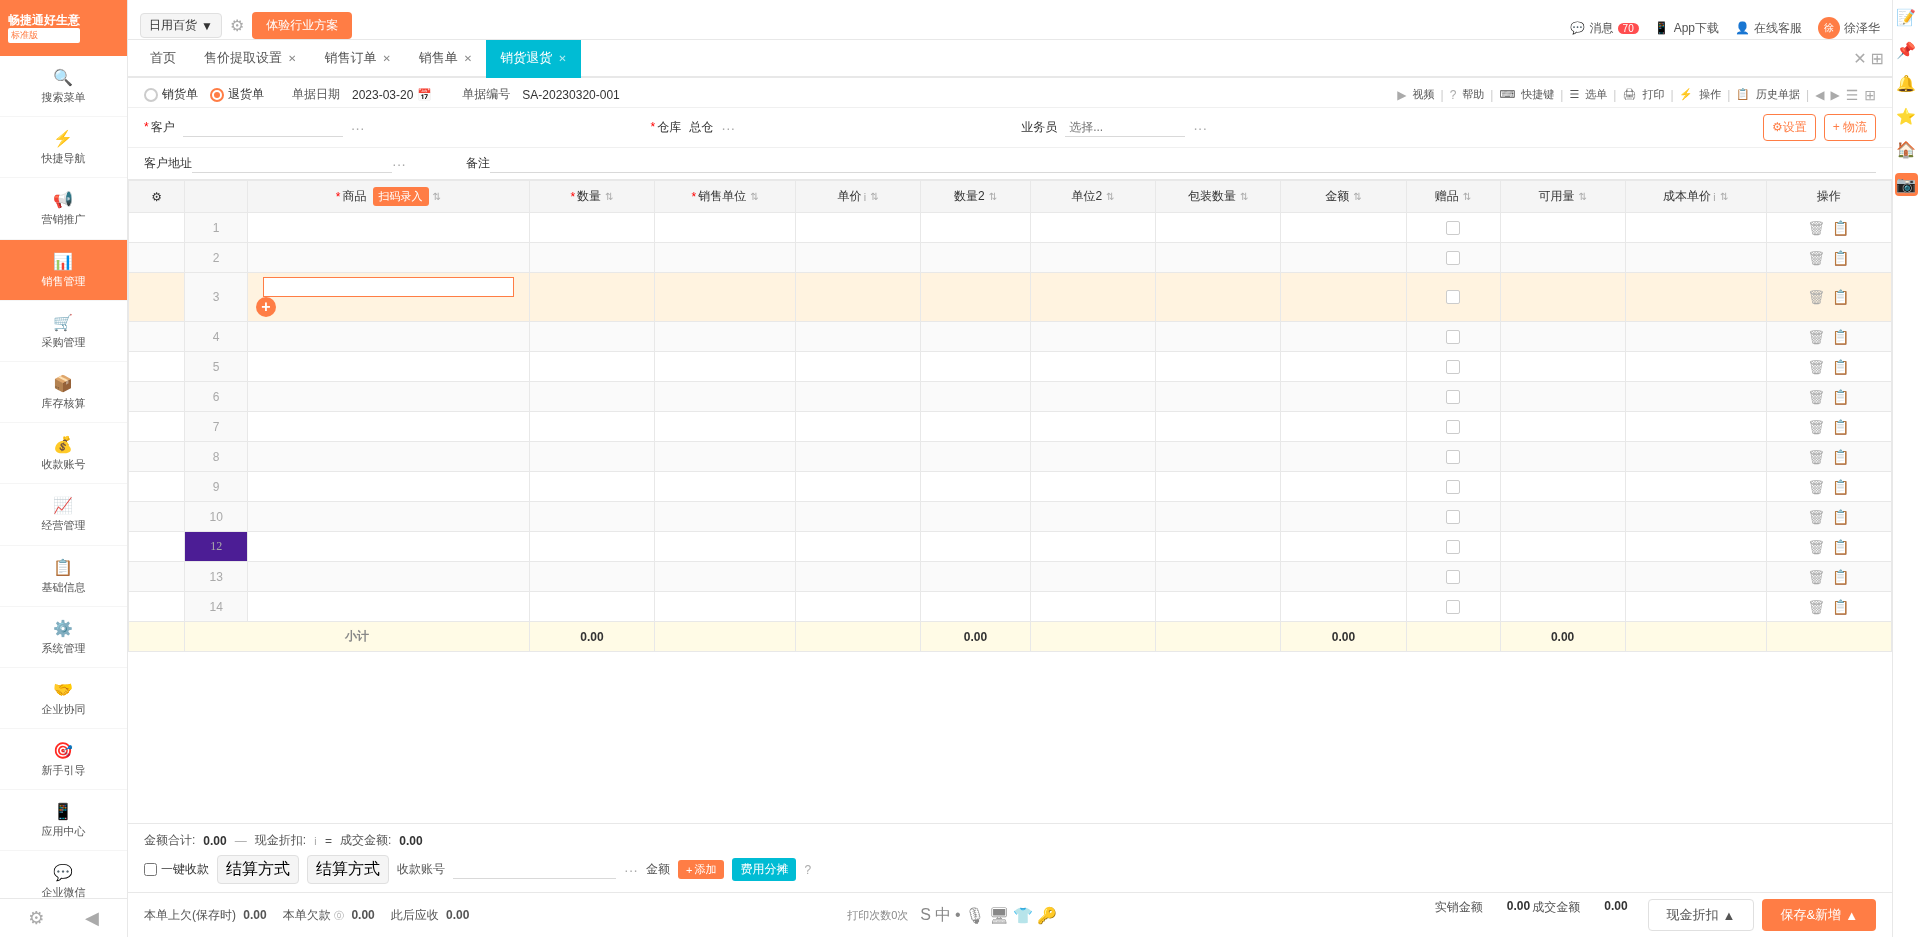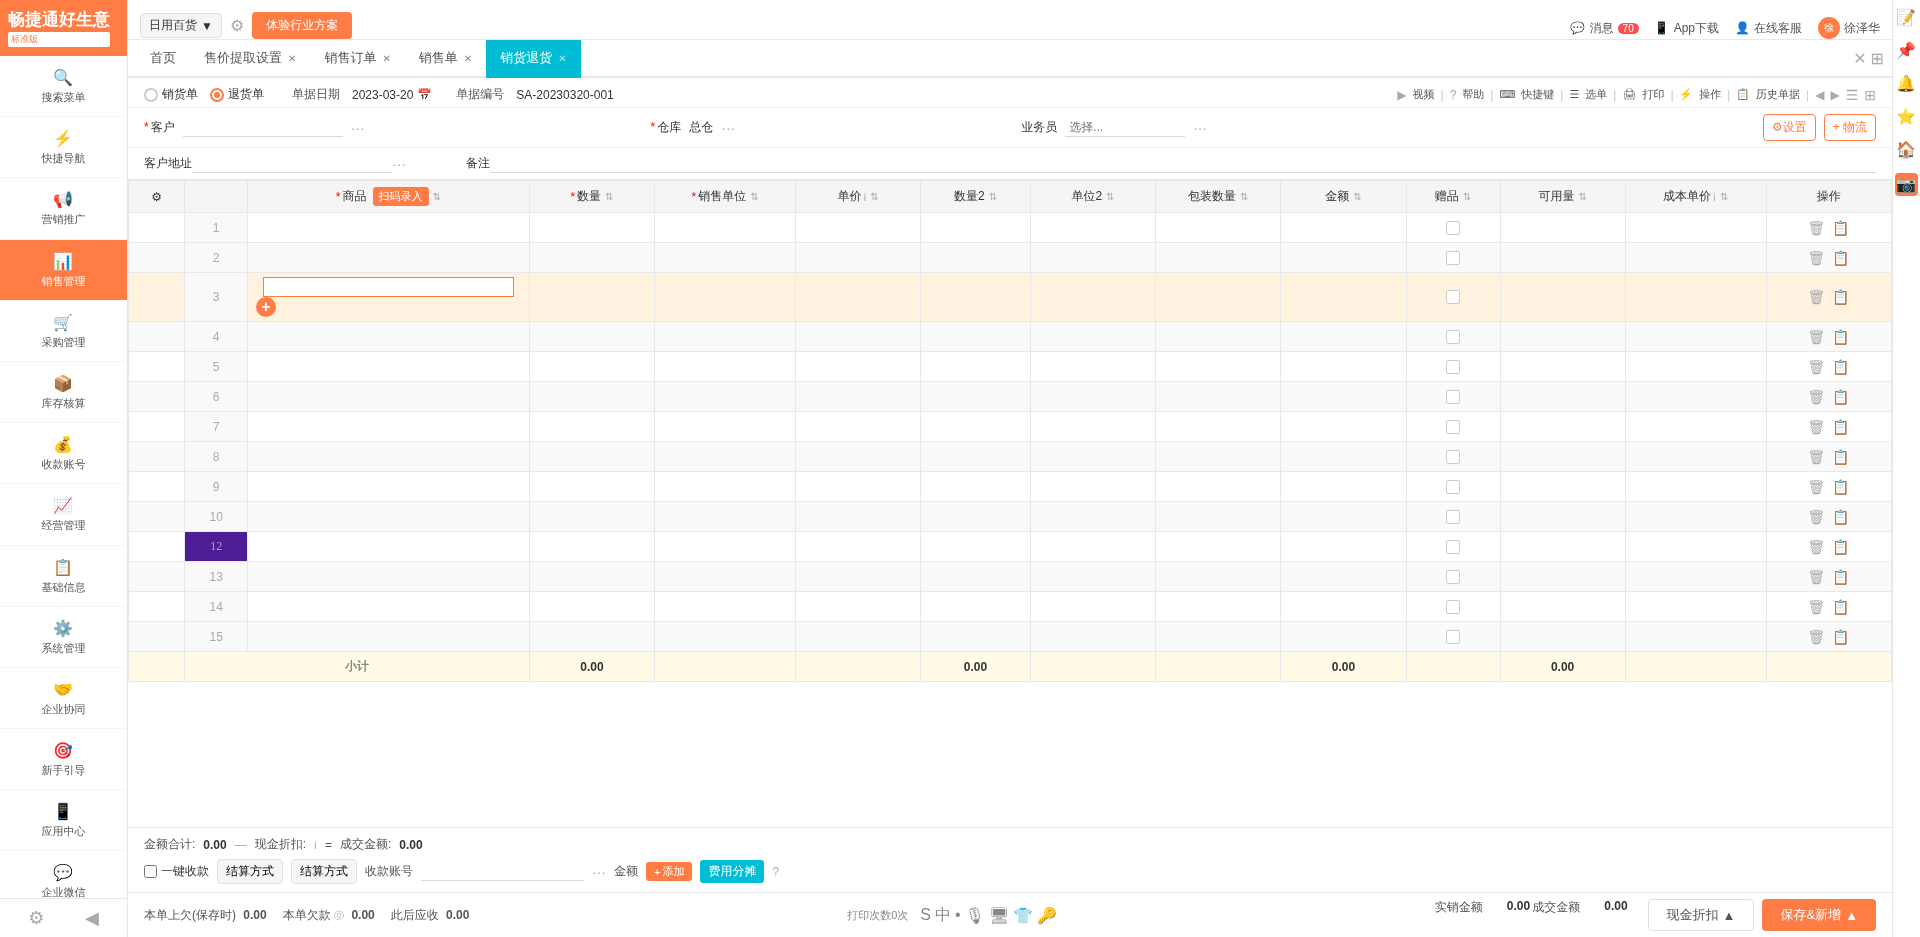--- a/index.html
+++ b/index.html
@@ -1,21 +1,21 @@
 <!DOCTYPE html>
 <html><head>
   <meta charset="utf-8">
   <style>
     * { box-sizing: border-box; margin: 0; padding: 0; }
     body { font-family: 'Microsoft YaHei', Arial, sans-serif; font-size: 12px; color: #333; background: #f0f2f5; display: flex; height: 937px; overflow: hidden; }
     
     
     .sidebar { width: 128px; background: #fff; display: flex; flex-direction: column; border-right: 1px solid #e8e8e8; flex-shrink: 0; }
     .sidebar-logo { background: #ff7d45; padding: 10px 8px; display: flex; align-items: center; gap: 6px; height: 56px; }
-    .logo-text { color: #fff; font-size: 17px; font-weight: bold; line-height: 1.3; }
+    .logo-text { color: #fff; font-size: 12px; font-weight: bold; line-height: 1.3; }
     .logo-badge { background: #fff; color: #ff7d45; font-size: 9px; padding: 1px 3px; border-radius: 2px; }
     .sidebar-menu { flex: 1; overflow-y: auto; }
     .sidebar-item { display: flex; flex-direction: column; align-items: center; padding: 12px 4px; cursor: pointer; border-bottom: 1px solid #f5f5f5; gap: 4px; color: #555; }
     .sidebar-item.active { background: #ff7d45; color: #fff; }
     .sidebar-item-icon { font-size: 16px; }
     .sidebar-item-label { font-size: 11px; text-align: center; line-height: 1.2; }
     .sidebar-bottom { display: flex; align-items: center; justify-content: space-around; padding: 8px; border-top: 1px solid #e8e8e8; }
     
     
     .main { flex: 1; display: flex; flex-direction: column; overflow: hidden; }
@@ -83,21 +83,21 @@
     
     
     .bottom-area { background: #fff; padding: 8px 16px; border-top: 1px solid #e8e8e8; flex-shrink: 0; }
     .bottom-row1 { display: flex; align-items: center; gap: 8px; margin-bottom: 6px; }
     .bottom-label { color: #555; font-size: 12px; }
     .bottom-value { color: #333; font-weight: bold; font-size: 12px; }
     .bottom-dash { color: #aaa; }
     .bottom-eq { color: #555; }
     .bottom-row2 { display: flex; align-items: center; gap: 8px; }
     .one-click-cb { display: flex; align-items: center; gap: 4px; font-size: 12px; }
-    .settle-btn { background: #f5f5f5; border: 1px solid #e0e0e0; padding: 3px 8px; border-radius: 4px; font-size: 12px; cursor: pointer; }
+    .settle-btn { background: #f5f5f5; border: 1px solid #e0e0e0; padding: 3px 8px; border-radius: 4px; font-size: 16px; cursor: pointer; }
     .account-select { border: none; border-bottom: 1px solid #d9d9d9; font-size: 12px; padding: 2px 4px; min-width: 60px; }
     .add-btn-small { background: #ff7d45; color: #fff; border: none; padding: 2px 8px; border-radius: 3px; font-size: 11px; cursor: pointer; display: flex; align-items: center; gap: 2px; }
     .expense-btn { background: #00bcd4; color: #fff; border: none; padding: 3px 8px; border-radius: 3px; font-size: 12px; cursor: pointer; }
     .help-icon { color: #aaa; cursor: pointer; }
     
     
     .footer { background: #fff; border-top: 1px solid #e8e8e8; padding: 6px 16px; display: flex; align-items: center; justify-content: space-between; flex-shrink: 0; }
     .footer-left { display: flex; gap: 16px; font-size: 12px; color: #555; }
     .footer-middle { display: flex; gap: 4px; align-items: center; }
     .footer-right { display: flex; gap: 8px; }
@@ -264,21 +264,21 @@
           <span>退货单</span>
         </div>
       </div>
 
       <span style="color:#555;white-space:nowrap;">单据日期</span>
       <div class="date-field">
         <span style="color:#333;">2023-03-20</span>
         <span class="cal-icon">📅</span>
       </div>
 
-      <span style="color:#555;white-space:nowrap;margin-left:12px;">单据编号</span>
+      <span style="color:#555;white-space:nowrap;margin-left:18px;">单据编号</span>
       <span style="color:#333;">SA-20230320-001</span>
 
       <div class="toolbar-buttons" style="margin-left:auto;">
         <span style="color:#aaa;">▶</span>
         <span class="toolbar-btn">视频</span>
         <span class="toolbar-divider">|</span>
         <span style="color:#aaa;">?</span>
         <span class="toolbar-btn">帮助</span>
         <span class="toolbar-divider">|</span>
         <span class="toolbar-btn">⌨</span>
@@ -749,46 +749,20 @@
         <div class="checkbox"></div>
       </div>
     </td>
     <td class="col-avail"></td>
     <td class="col-cost"></td>
     <td class="col-ops">
       <span class="delete-icon">🗑</span>
       <span class="copy-icon" style="margin-left:4px;">📋</span>
     </td>
   </tr>
-            <tr>
-    <td class="col-settings"></td>
-    <td class="col-num" style="background:#f9f9f9;color:#aaa;">15</td>
-    <td class="col-product" style="position:relative;">
-      
-      
-    </td>
-    <td class="col-qty"></td>
-    <td class="col-unit"></td>
-    <td class="col-price"></td>
-    <td class="col-qty2"></td>
-    <td class="col-unit2"></td>
-    <td class="col-pack"></td>
-    <td class="col-amount"></td>
-    <td class="col-gift">
-      <div class="checkbox-cell">
-        <div class="checkbox"></div>
-      </div>
-    </td>
-    <td class="col-avail"></td>
-    <td class="col-cost"></td>
-    <td class="col-ops">
-      <span class="delete-icon">🗑</span>
-      <span class="copy-icon" style="margin-left:4px;">📋</span>
-    </td>
-  </tr>
             <tr class="subtotal-row">
   <td></td>
   <td colspan="2" style="text-align:center;color:#888;font-weight:bold;">小计</td>
   <td style="text-align:center;">0.00</td>
   <td></td>
   <td></td>
   <td style="text-align:center;">0.00</td>
   <td></td>
   <td></td>
   <td style="text-align:center;">0.00</td>

